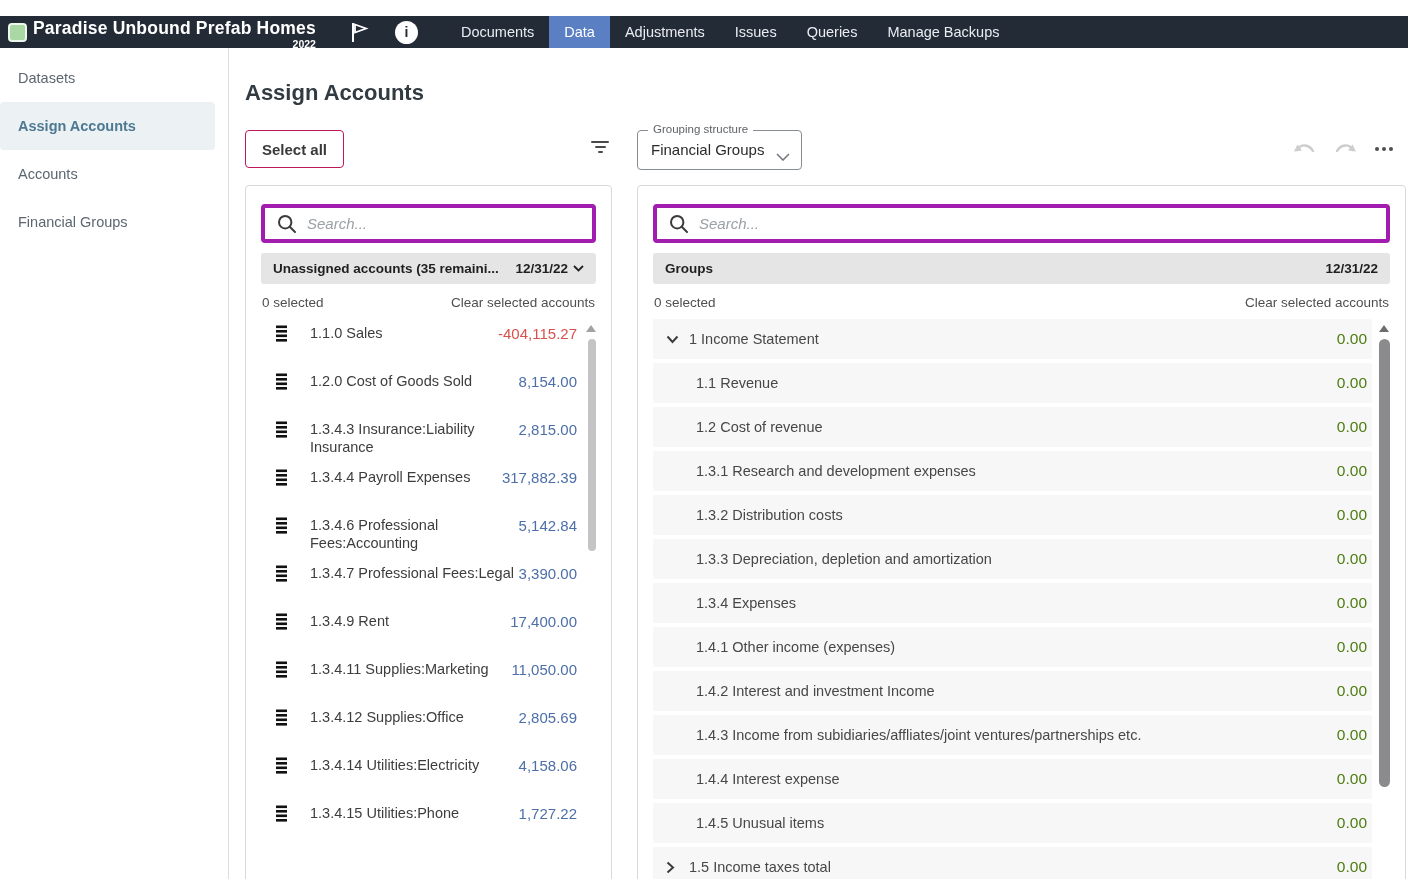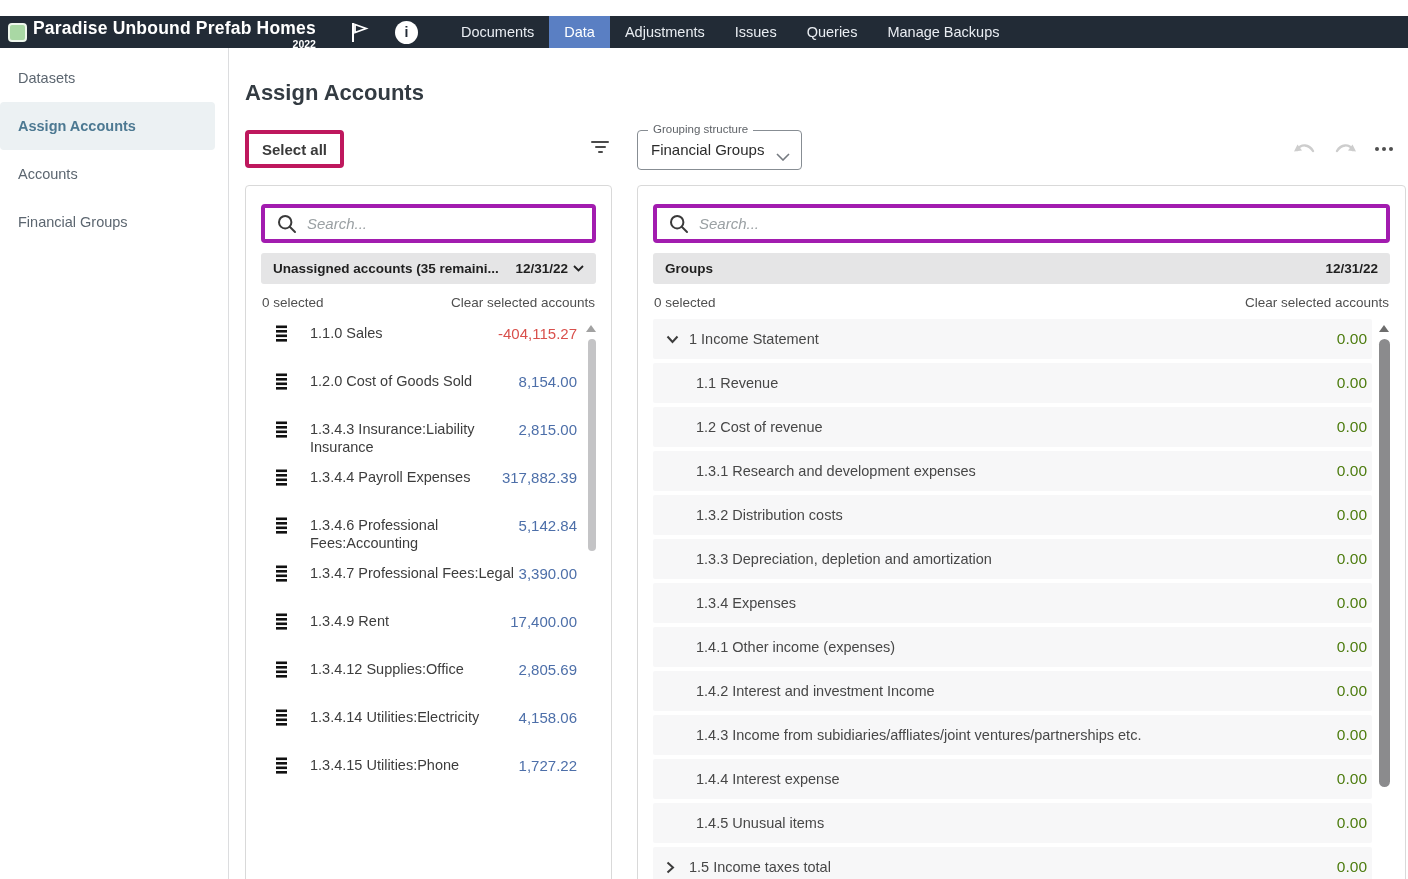--- a/index.html
+++ b/index.html
@@ -31,21 +31,21 @@
   .side-item { height:48px; display:flex; align-items:center; padding-left:18px;
                font-size:14.5px; color:#5c6670; cursor:pointer; margin-right:13px;
                border-radius:4px; }
   .side-item.active { background:#ecf1f3; color:#4d7992; font-weight:700; }
 
   
   .main { position:absolute; left:230px; top:44px; right:0; bottom:0; background:#fff; overflow:hidden; }
   .page-title { position:absolute; left:15px; top:36px; font-size:22px; font-weight:700; color:#333b42; }
 
   .select-all { position:absolute; left:15px; top:86px; width:99px; height:38px;
-                border:4px solid #be185d; border-radius:4px; background:#fff;
+                border:1px solid #be185d; border-radius:4px; background:#fff;
                 font-size:15px; font-weight:600; color:#3a3a3a; cursor:pointer;
                 font-family:"Liberation Sans",sans-serif; }
   .filter-btn { position:absolute; left:360px; top:97px; width:20px; height:16px;
                 display:flex; flex-direction:column; align-items:center; gap:3px; cursor:pointer; }
   .filter-btn i { display:block; height:2px; background:#4a4a4a; border-radius:1px; }
   .filter-btn i:nth-child(1){ width:18px; } .filter-btn i:nth-child(2){ width:11px; }
   .filter-btn i:nth-child(3){ width:5px; }
 
   .grouping { position:absolute; left:407px; top:86px; width:165px; height:40px;
               border:1px solid #878d93; border-radius:4px; cursor:pointer; background:#fff; }
@@ -296,20 +296,32 @@
   </div>
           <div class="acct-row">
     <span class="grip">
       <svg width="11" height="17" viewBox="0 0 11 17">
         <rect x="0" y="0.5" width="11" height="2.6" fill="#111"></rect>
         <rect x="0" y="5" width="11" height="2.6" fill="#111"></rect>
         <rect x="0" y="9.5" width="11" height="2.6" fill="#111"></rect>
         <rect x="0" y="14" width="11" height="2.6" fill="#111"></rect>
       </svg>
     </span>
+    <span class="acct-name">1.3.4.11 Supplies:Marketing</span>
+    <span class="acct-amt pos">11,050.00</span>
+  </div>
+          <div class="acct-row">
+    <span class="grip">
+      <svg width="11" height="17" viewBox="0 0 11 17">
+        <rect x="0" y="0.5" width="11" height="2.6" fill="#111"></rect>
+        <rect x="0" y="5" width="11" height="2.6" fill="#111"></rect>
+        <rect x="0" y="9.5" width="11" height="2.6" fill="#111"></rect>
+        <rect x="0" y="14" width="11" height="2.6" fill="#111"></rect>
+      </svg>
+    </span>
     <span class="acct-name">1.3.4.12 Supplies:Office</span>
     <span class="acct-amt pos">2,805.69</span>
   </div>
           <div class="acct-row">
     <span class="grip">
       <svg width="11" height="17" viewBox="0 0 11 17">
         <rect x="0" y="0.5" width="11" height="2.6" fill="#111"></rect>
         <rect x="0" y="5" width="11" height="2.6" fill="#111"></rect>
         <rect x="0" y="9.5" width="11" height="2.6" fill="#111"></rect>
         <rect x="0" y="14" width="11" height="2.6" fill="#111"></rect>

